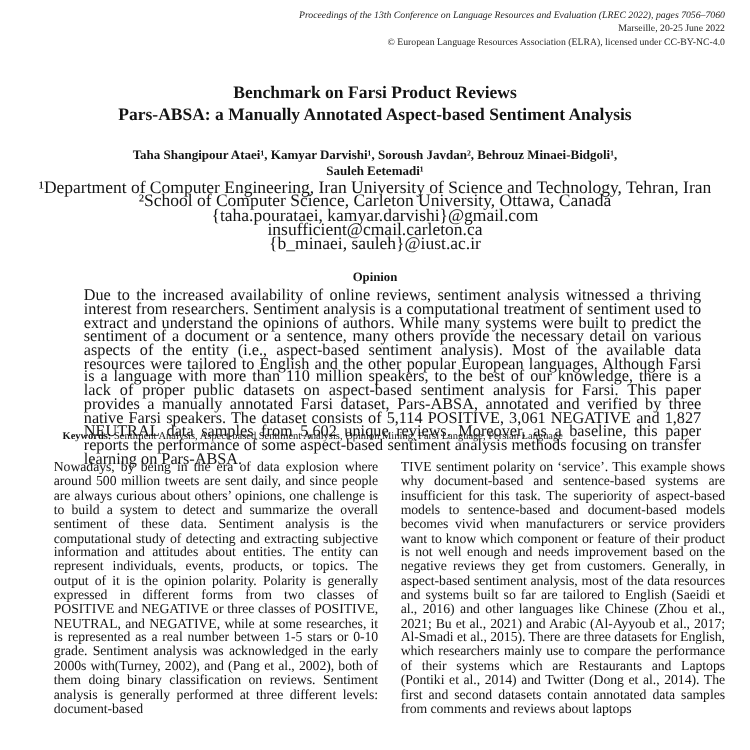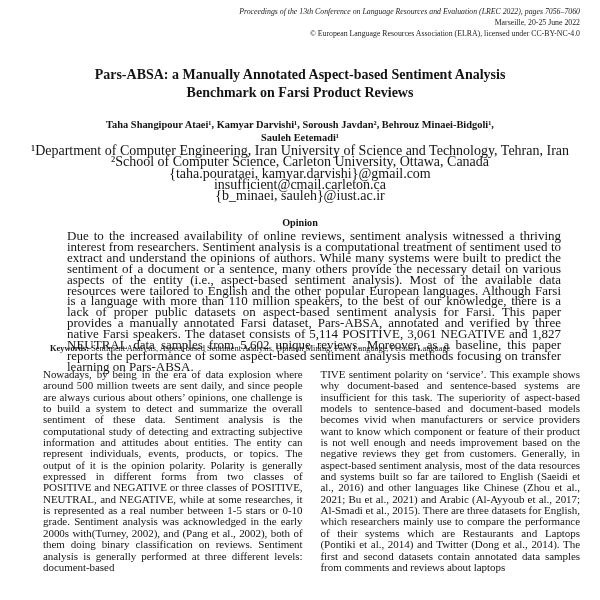--- a/index.html
+++ b/index.html
@@ -70,22 +70,22 @@
 
 <div class="page">
 
   <div class="proc-header">
     <div class="italic">Proceedings of the 13th Conference on Language Resources and Evaluation (LREC 2022), pages 7056–7060</div>
     <div>Marseille, 20-25 June 2022</div>
     <div>© European Language Resources Association (ELRA), licensed under CC-BY-NC-4.0</div>
   </div>
 
   <div class="paper-title">
+    <div>Benchmark on Farsi Product Reviews</div>
     <div>Pars-ABSA: a Manually Annotated Aspect-based Sentiment Analysis</div>
-    <div>Benchmark on Farsi Product Reviews</div>
   </div>
 
   <div class="authors">
     <div>Taha Shangipour Ataei¹, Kamyar Darvishi¹, Soroush Javdan², Behrouz Minaei-Bidgoli¹,</div>
     <div>Sauleh Eetemadi¹</div>
   </div>
 
   <div class="affils">
     <div>¹Department of Computer Engineering, Iran University of Science and Technology, Tehran, Iran</div>
     <div>²School of Computer Science, Carleton University, Ottawa, Canada</div>

